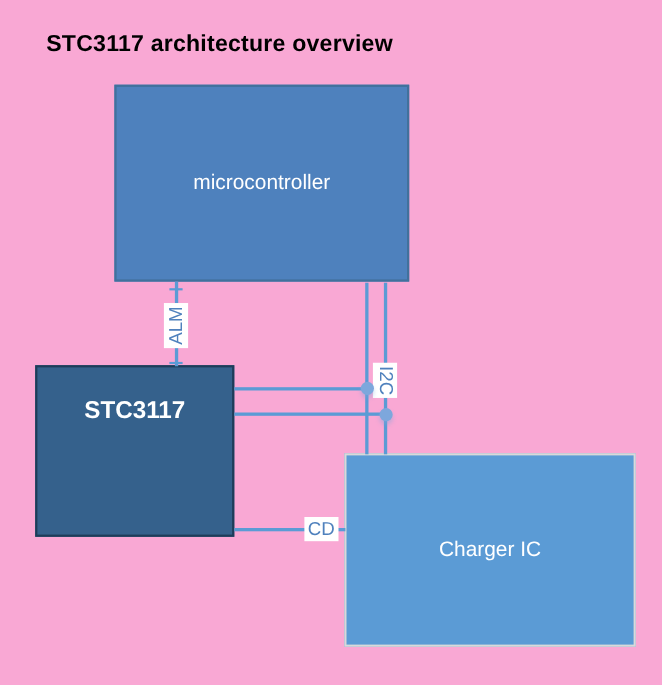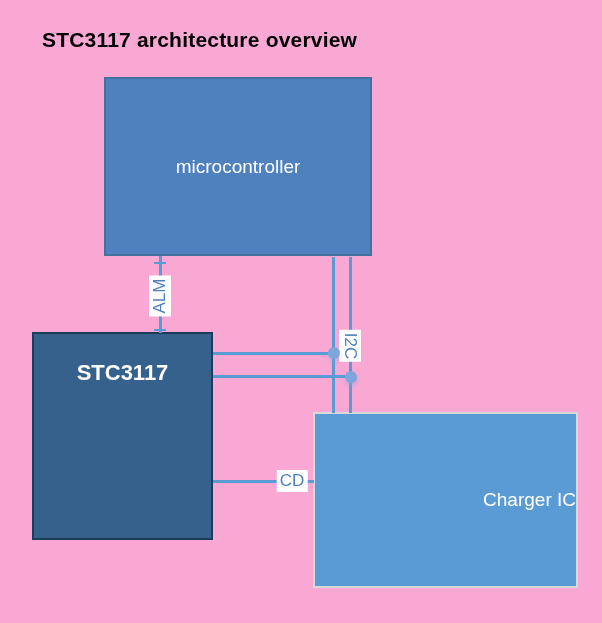--- a/index.html
+++ b/index.html
@@ -29,21 +29,21 @@
   }
   .node-micro {
     left: 104px; top: 77px; width: 268px; height: 179px;
     background: #4e81bd;
     border: 2px solid #41719c;
     display: flex; align-items: center; justify-content: center;
     font-size: 19px;
     text-align: center;
   }
   .node-stc {
-    left: 32px; top: 332px; width: 181px; height: 208px;
+    left: 32px; top: 332px; width: 181px; height: 156px;
     background: #35618c;
     border: 2px solid #1e3c59;
     font-size: 19px;
   }
   .stc-title {
     position: absolute;
     left: 0; top: 26px; width: 100%;
     text-align: center;
     font-size: 22px;
     font-weight: bold;
@@ -52,21 +52,21 @@
     position: absolute;
     left: 0; top: 99px; width: 100%;
     text-align: center;
     font-size: 19px;
     line-height: 25px;
   }
   .node-charger {
     left: 313px; top: 412px; width: 265px; height: 176px;
     background: #5b9bd5;
     border: 2px solid #d9d9d9;
-    display: flex; align-items: center; justify-content: flex-end;
+    display: flex; align-items: center; justify-content: center;
     font-size: 19px;
   }
   .line {
     position: absolute;
     background: #5b9bd5;
   }
   .line-alm        { left: 159px; top: 256px; width: 3px;  height: 77px; }
   .tick-alm-top    { left: 154px; top: 262px; width: 12px; height: 2px; }
   .tick-alm-bottom { left: 154px; top: 329px; width: 12px; height: 2px; }
   .line-i2c-left   { left: 332px; top: 257px; width: 3px;  height: 156px; }

